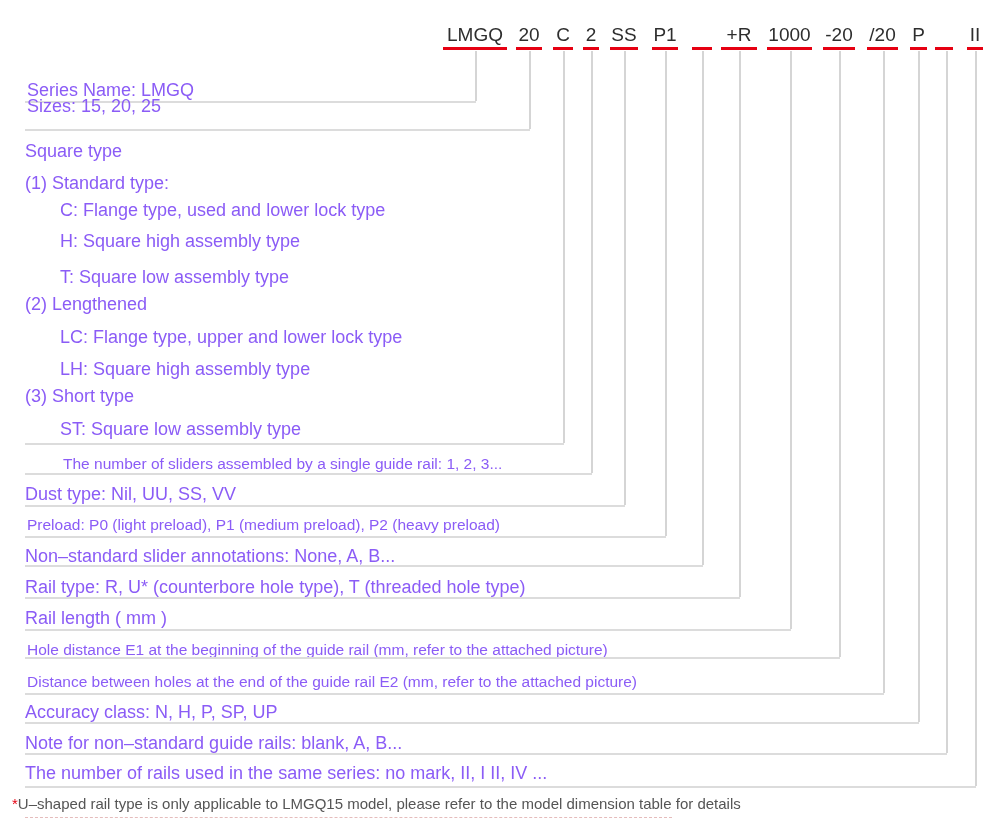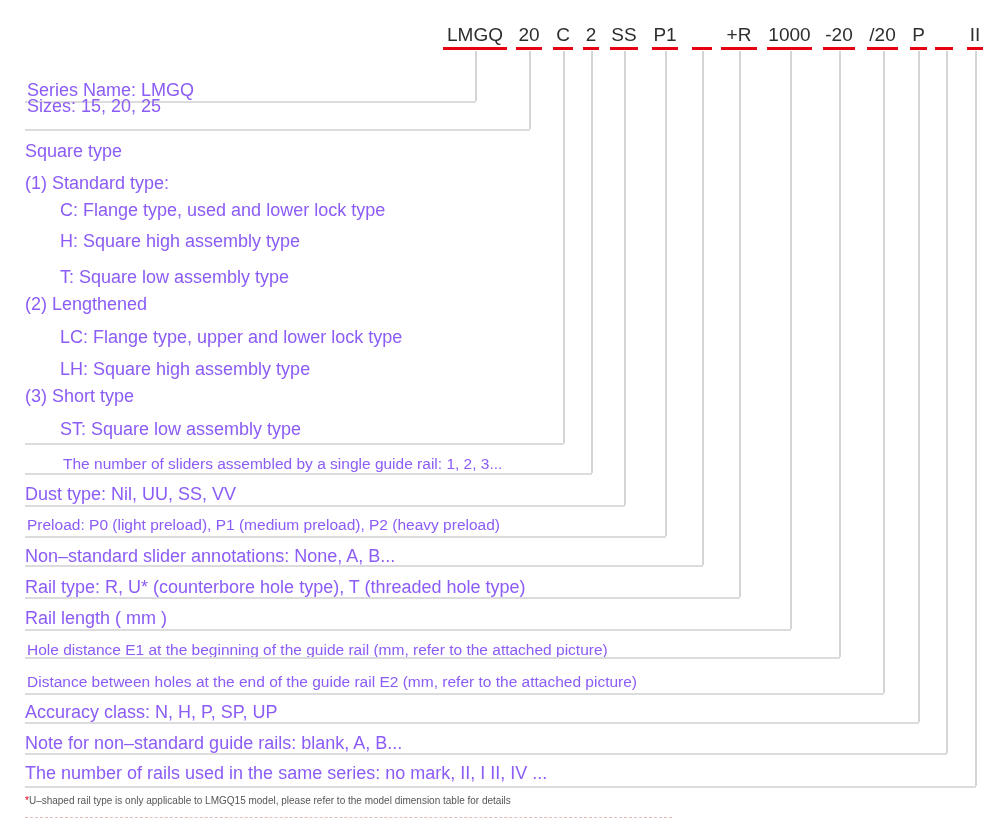--- a/index.html
+++ b/index.html
@@ -48,22 +48,22 @@
     position: absolute;
     color: #8b5cf6;
     white-space: nowrap;
     line-height: 20px;
     text-align: right;
   }
   .t-lg { font-size: 18px; }
   .t-sm { font-size: 15.5px; }
 
   .footnote {
-    position: absolute; left: 25px;
-    font-size: 10px; color: #555555;
+    position: absolute; left: 12px;
+    font-size: 15px; color: #555555;
     white-space: nowrap;
   }
   .footnote .marker { color: #e60012; }
   .footnote-underline {
     position: absolute; left: 25px; height: 0;
     border-top: 1.5px dashed #e5bcbc;
   }
 </style>
 </head>
 <body>

